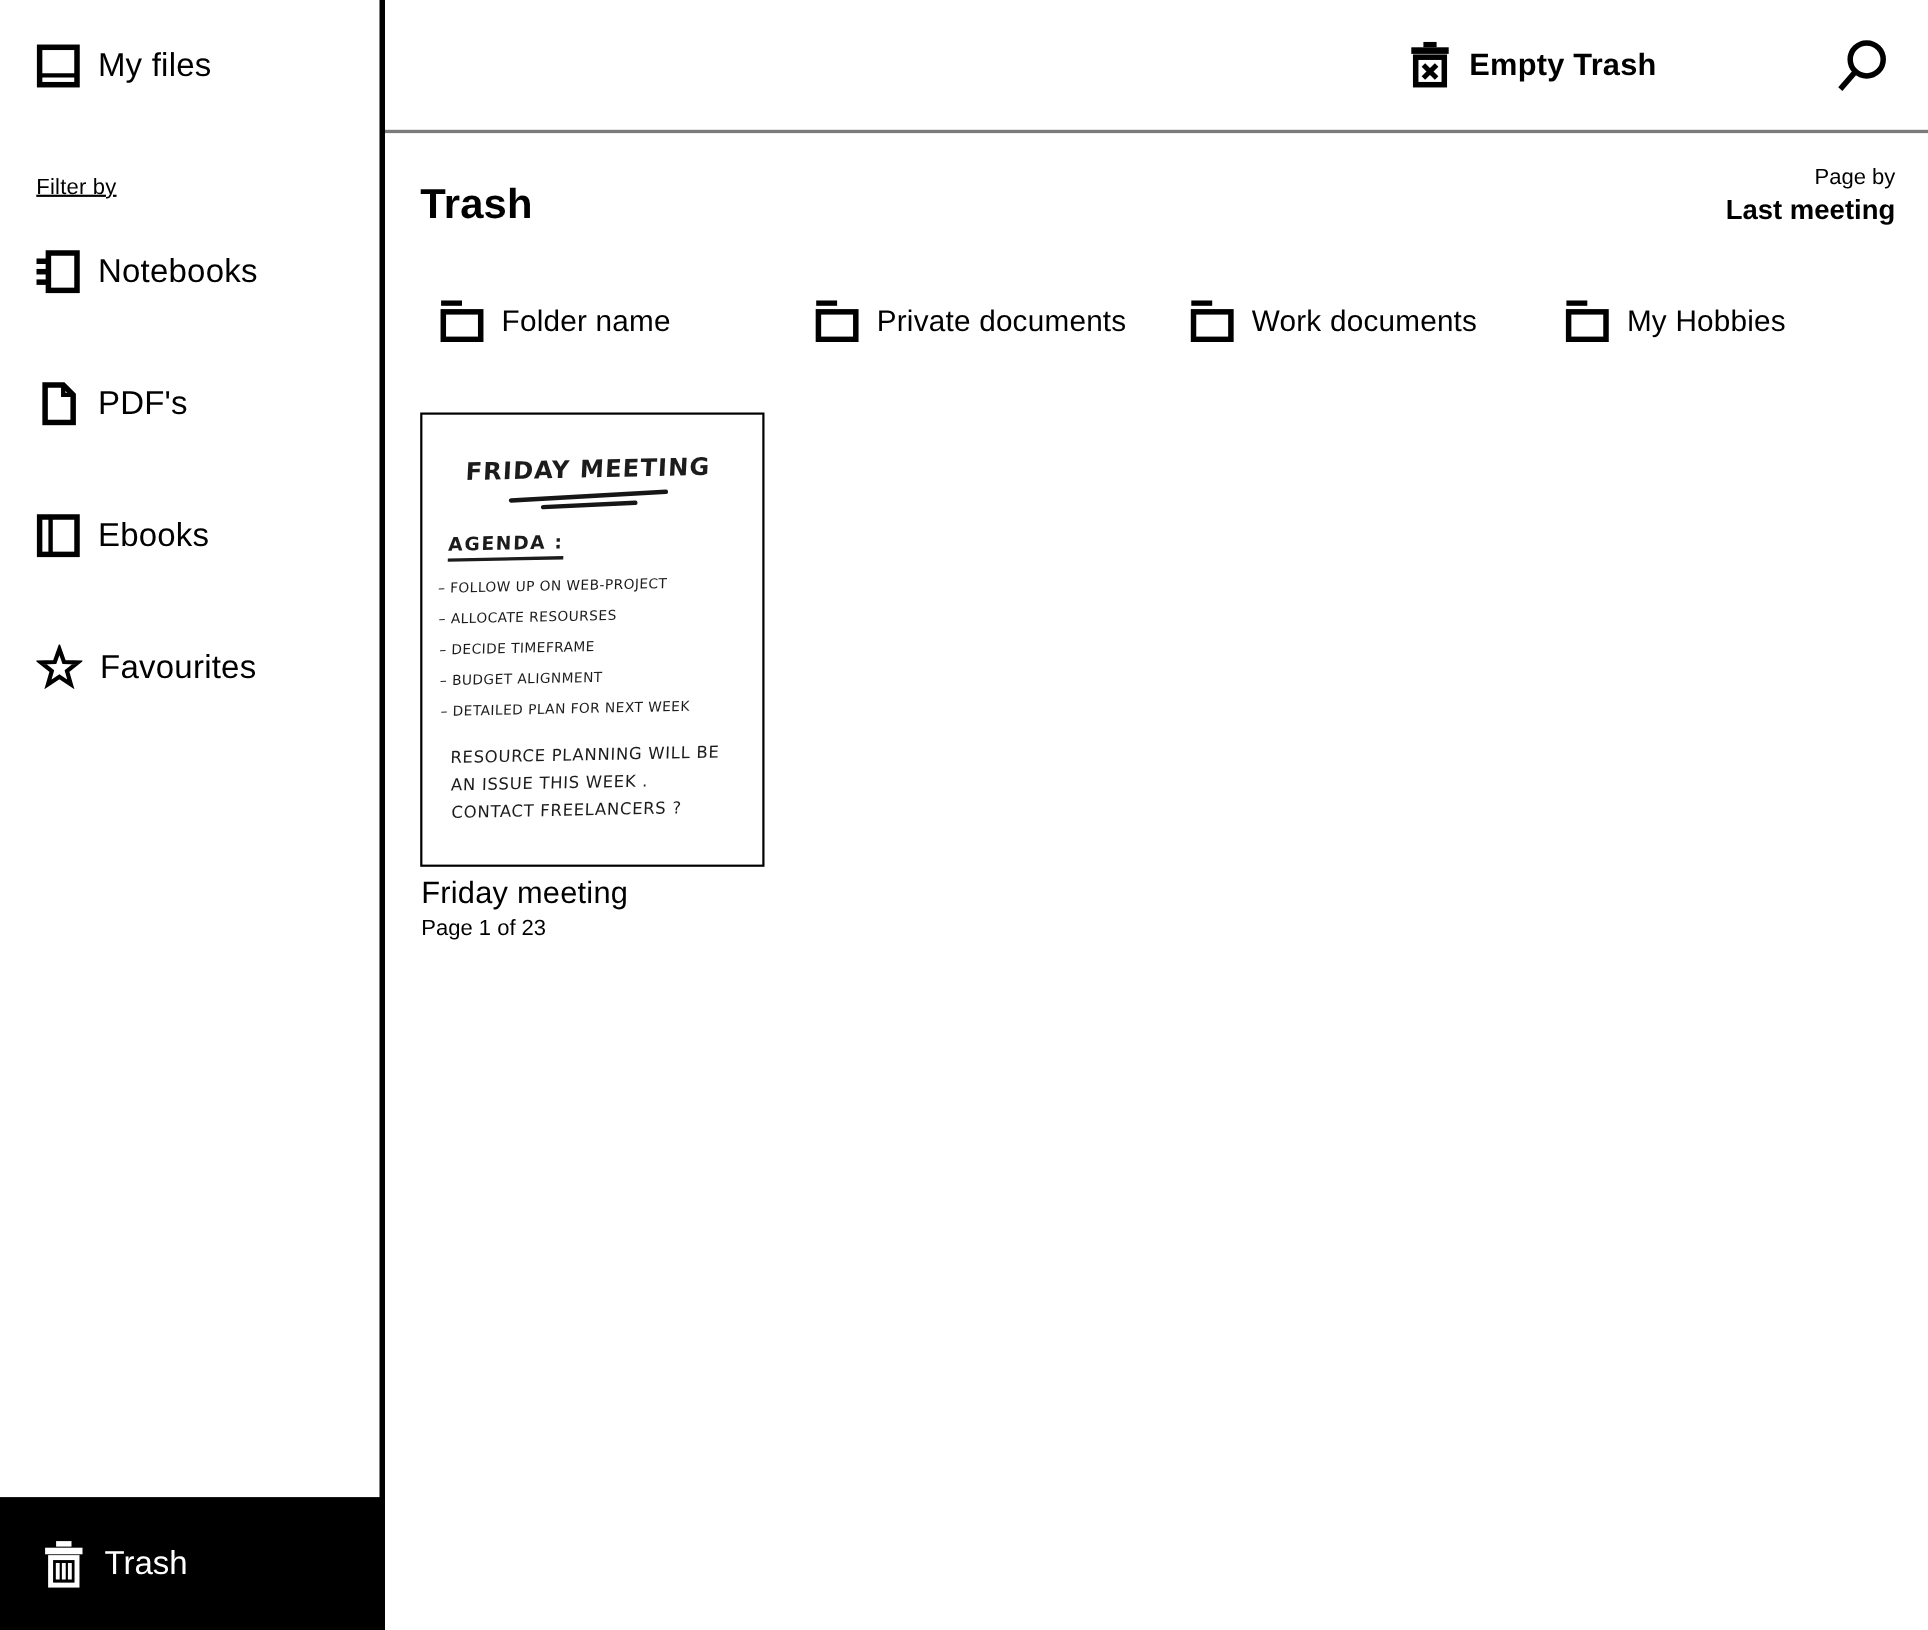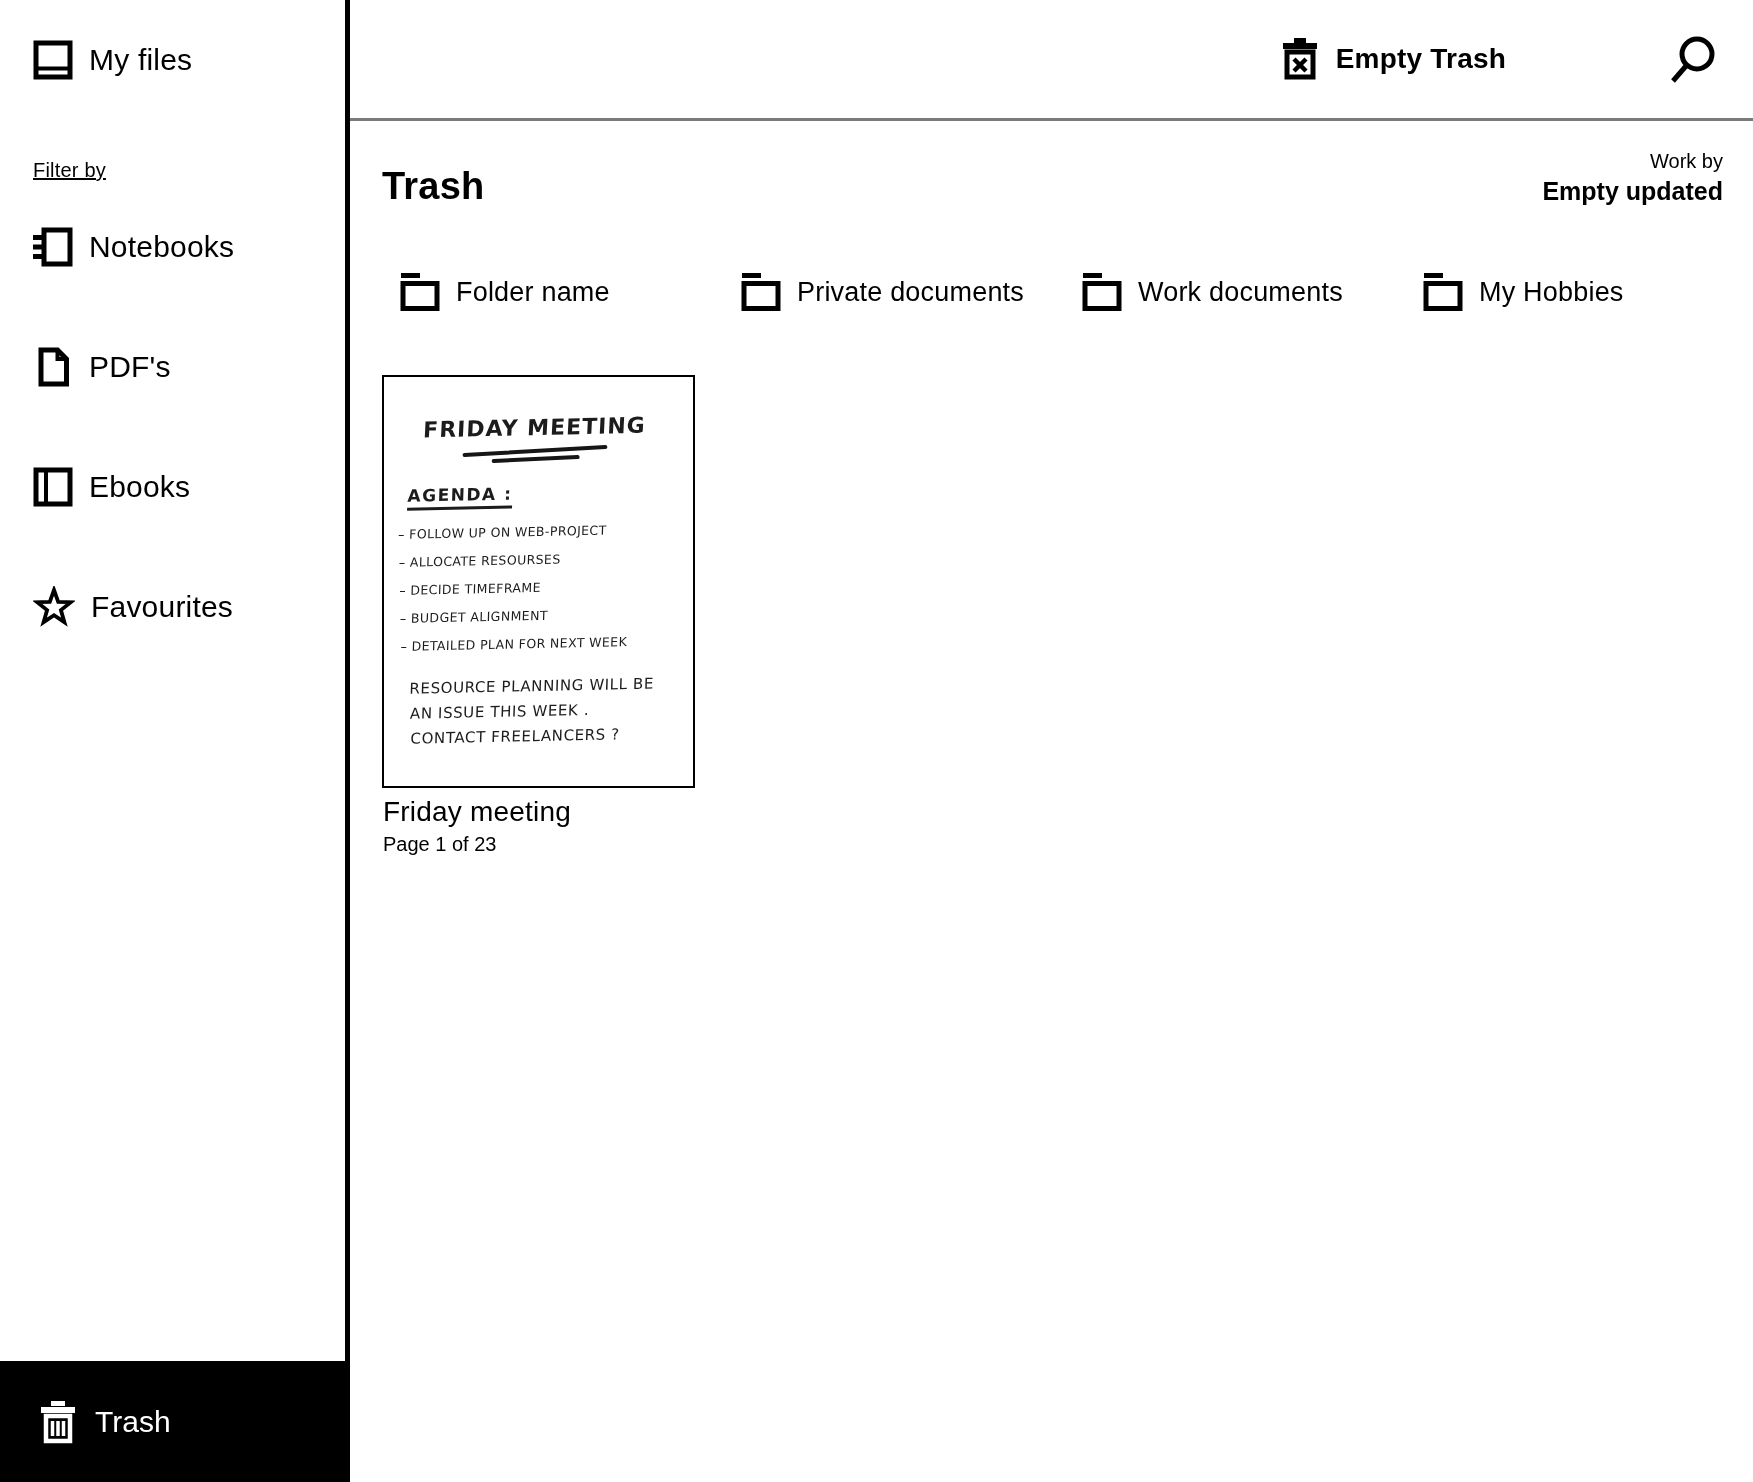--- a/index.html
+++ b/index.html
@@ -211,22 +211,22 @@
       <svg width="46" height="48" viewBox="0 0 46 48">
         <circle cx="28" cy="19" r="15" fill="none" stroke="currentColor" stroke-width="5"></circle>
         <line x1="17" y1="31" x2="4" y2="46" stroke="currentColor" stroke-width="5"></line>
       </svg>
     </button>
   </header>
 
   <h1 class="page-title">Trash</h1>
 
   <div class="sort-block">
-    <div class="sort-label">Work by</div>
-    <div class="sort-value">Empty updated</div>
+    <div class="sort-label">Page by</div>
+    <div class="sort-value">Last meeting</div>
   </div>
 
   <div class="folder-row">
     <div class="folder">
       <svg width="40" height="38" viewBox="0 0 40 38">
         <rect x="1" y="0" width="19" height="5" fill="currentColor"></rect>
         <rect x="3" y="10.5" width="34" height="25" fill="none" stroke="currentColor" stroke-width="5"></rect>
       </svg>
       <span class="lbl">Folder name</span>
     </div>

